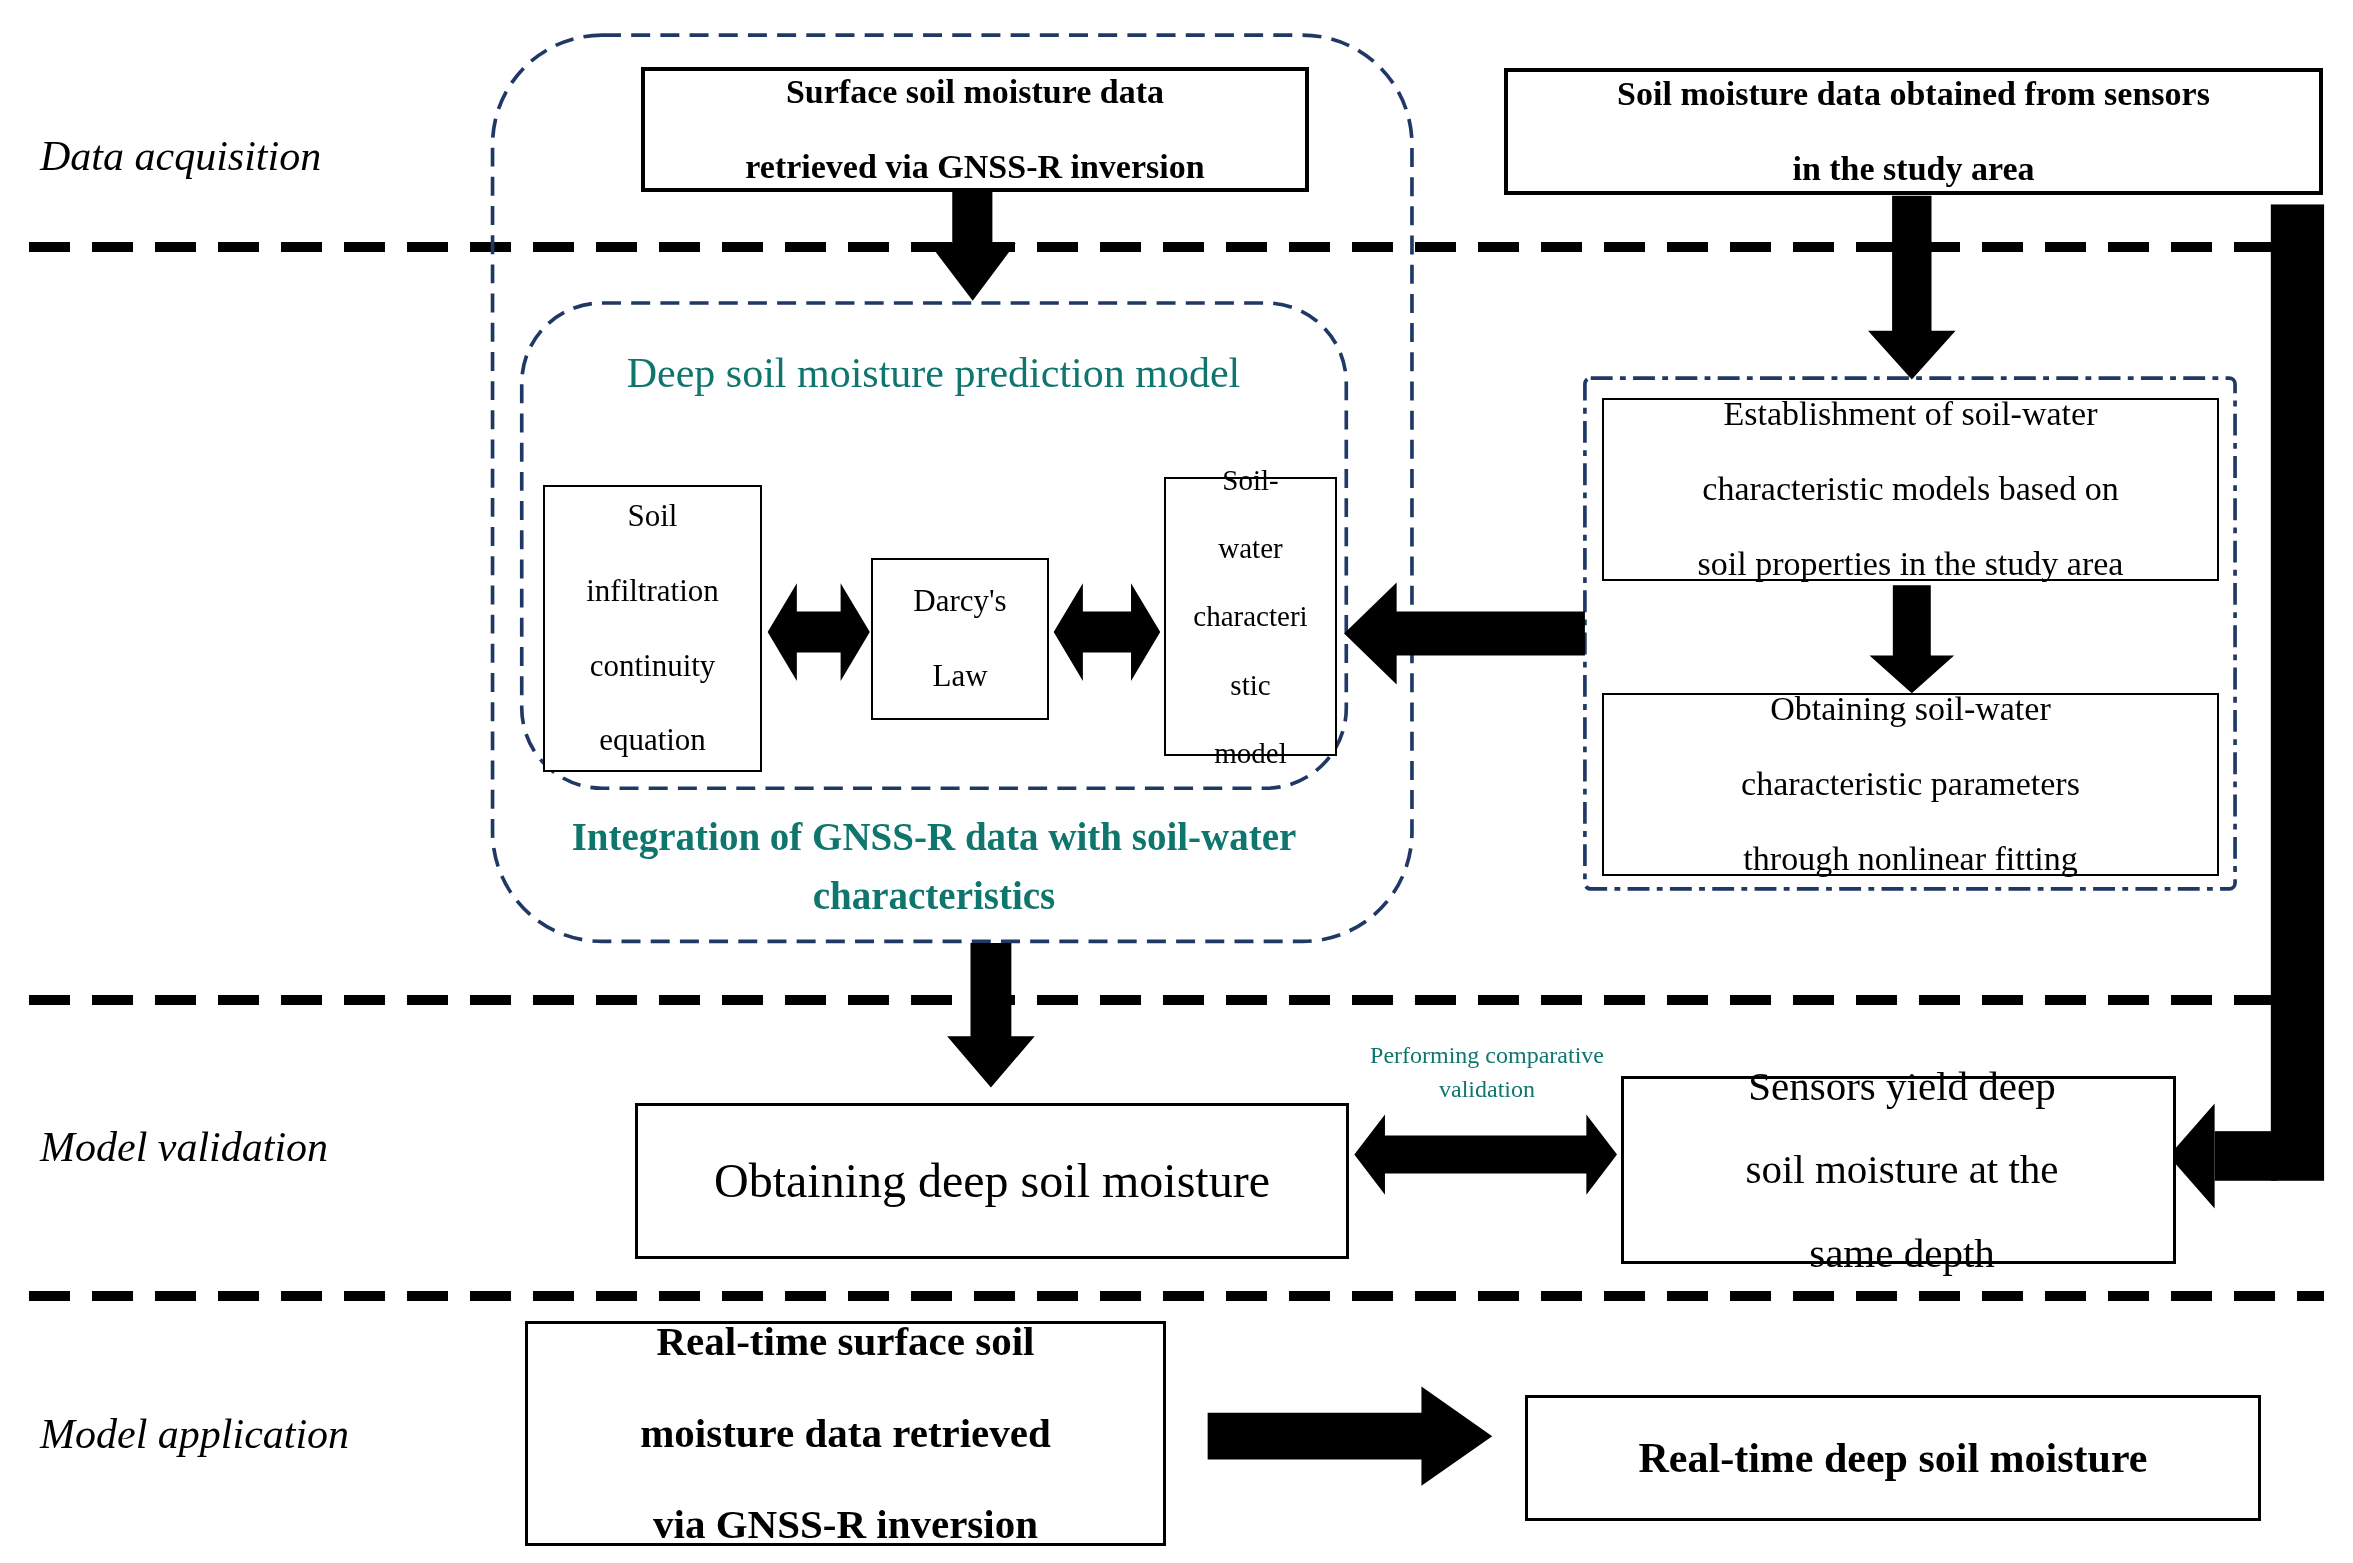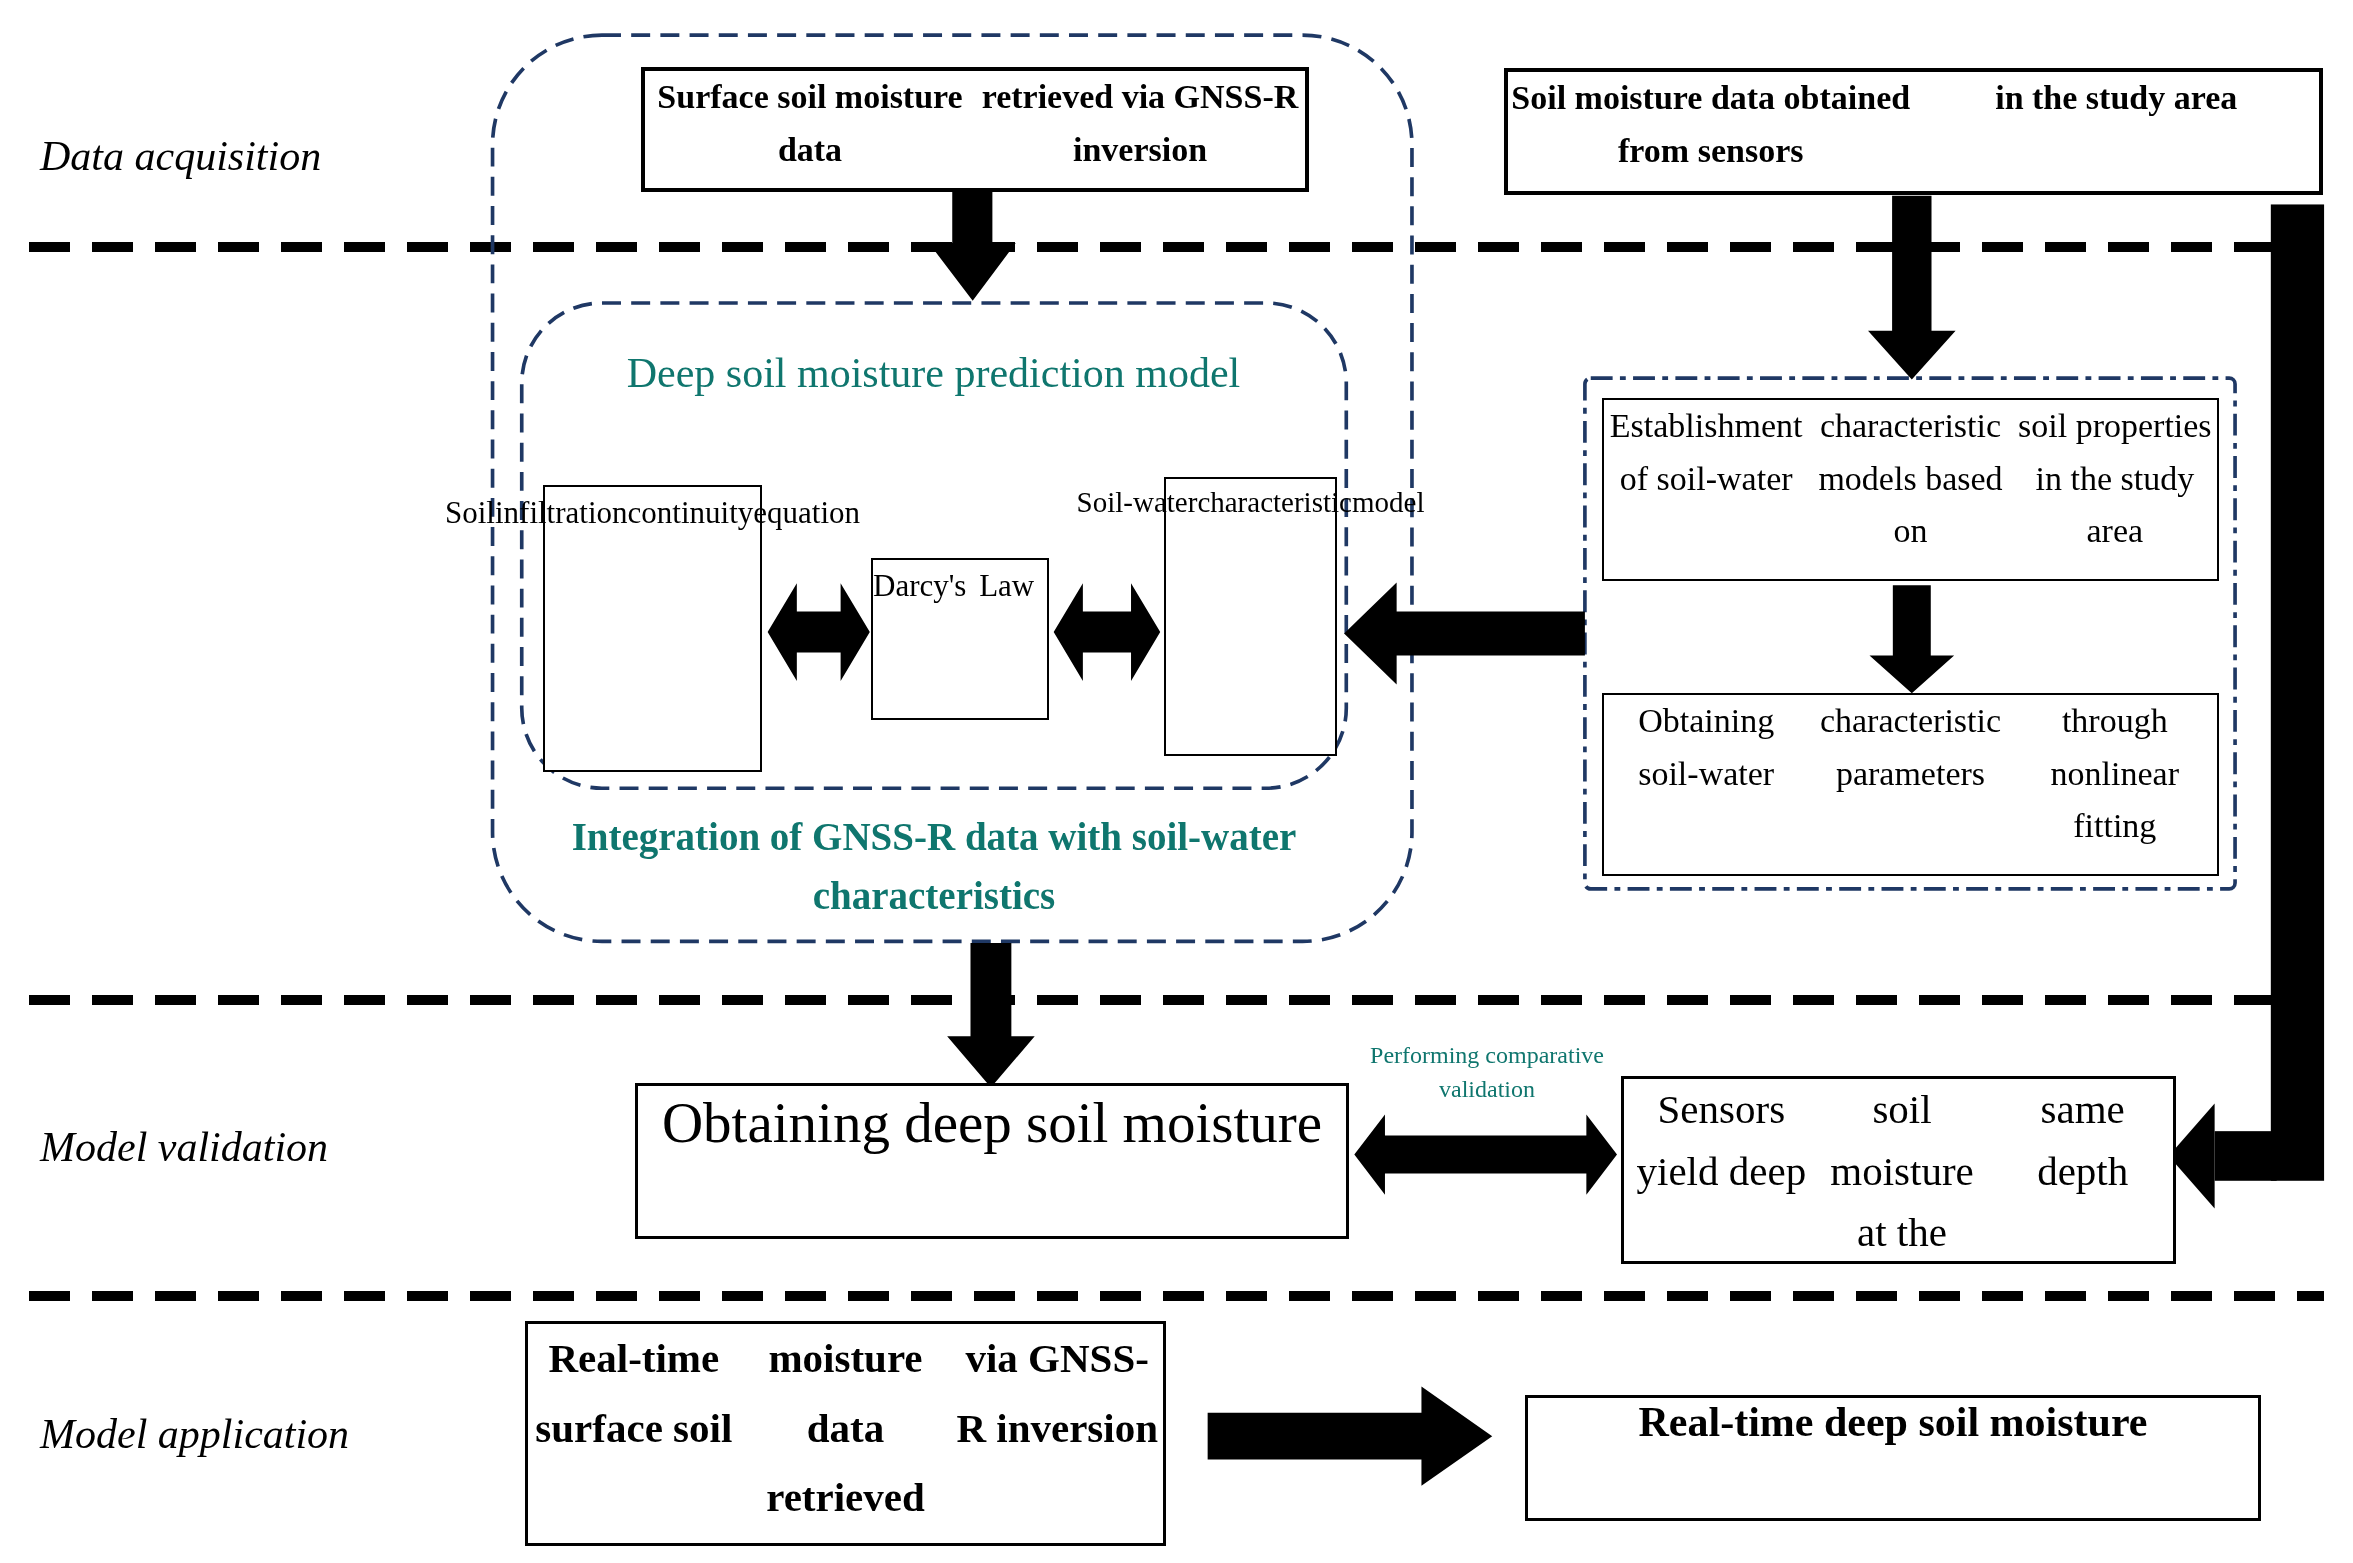--- a/index.html
+++ b/index.html
@@ -22,35 +22,36 @@
   .sep{
     position:absolute;
     left:29px;width:2295px;height:9.5px;
     background:repeating-linear-gradient(90deg,#000 0 41px,transparent 41px 63px);
   }
   .box{
     position:absolute;
     background:#fff;
     border:3.6px solid #000;
     display:flex;
-    flex-direction:row;
+    flex-direction:column;
     align-items:flex-start;
     justify-content:center;
     text-align:center;
+    gap:22px;
   }
   .box .ln{display:block;width:100%;}
   .bold{font-weight:bold;}
   .fs47{font-size:34px;line-height:1.55;}
   .fs46{font-size:34px;line-height:1.55;}
   .fs42{font-size:31px;line-height:1.7;}
   .fs40{font-size:29px;line-height:1.6;}
   .fs54{font-size:39px;line-height:1.5;}
   .fs56{font-size:41px;line-height:1.7;}
   .fs58{font-size:42px;line-height:1.4;}
-  .fs60{font-size:57px;line-height:1.3;}
+  .fs60{font-size:48px;line-height:1.3;margin-top:20px;}
   .caption{
     position:absolute;
     text-align:center;
     color:#0f766e;
   }
   svg.layer{position:absolute;left:0;top:0;}
 </style>
 </head>
 <body>
 

